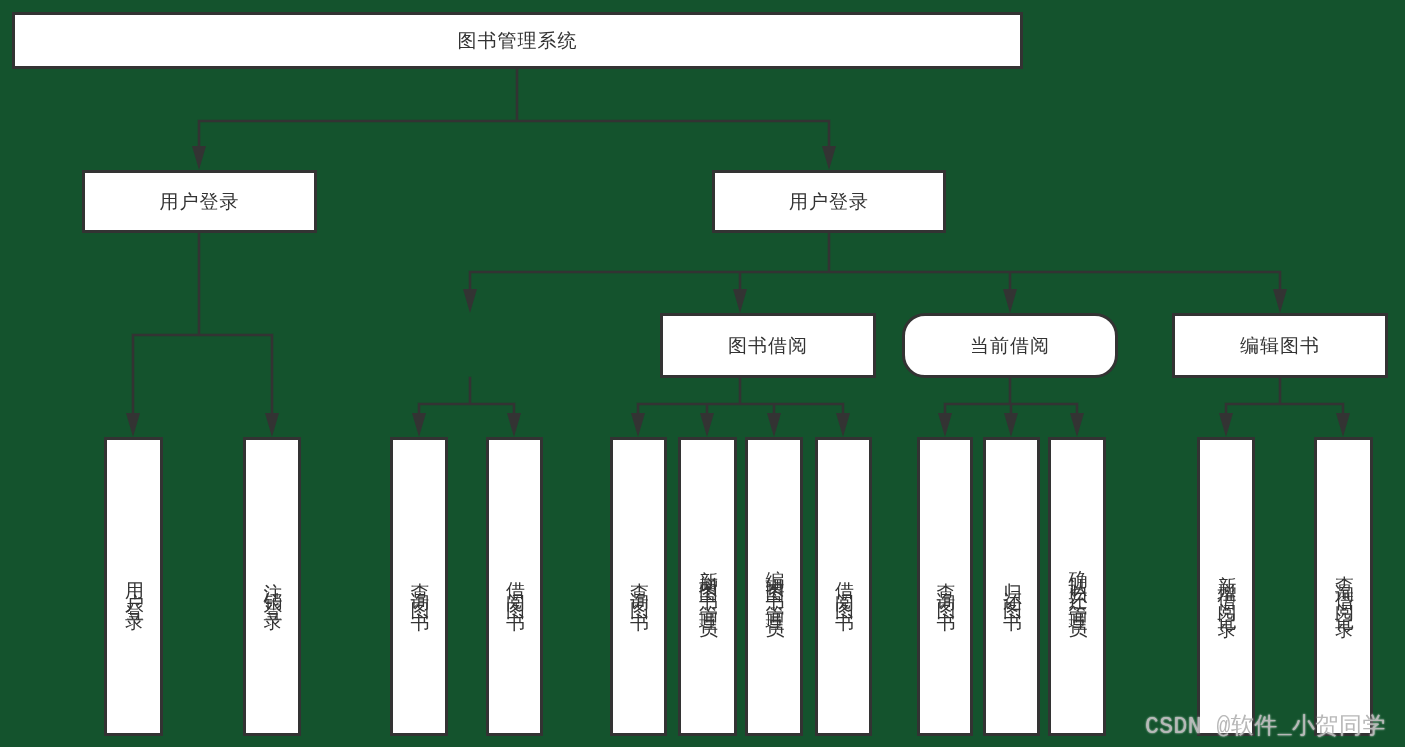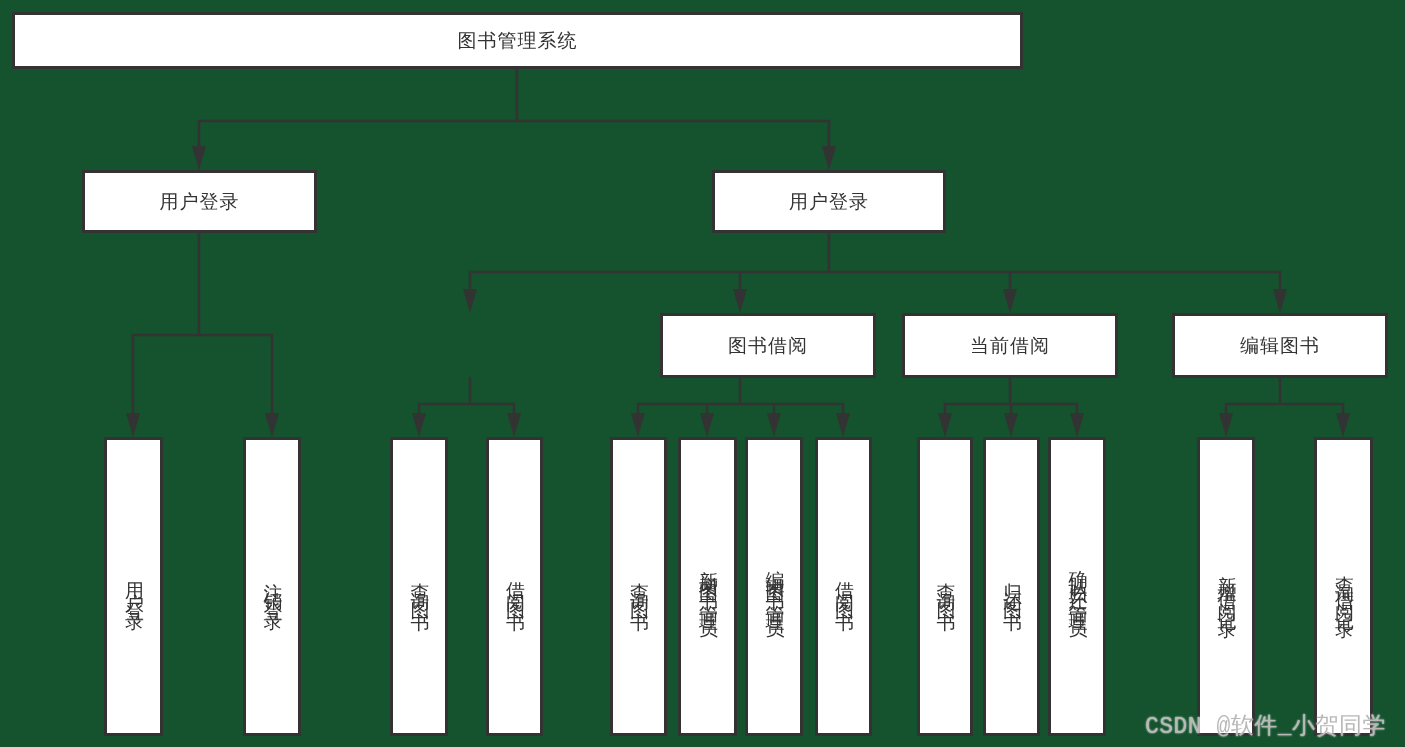--- a/index.html
+++ b/index.html
@@ -99,21 +99,21 @@
   <div class="node" style="left:82px;top:170px;width:235px;height:63px;">
     <span class="hlabel">用户登录</span>
   </div>
   <div class="node" style="left:712px;top:170px;width:234px;height:63px;">
     <span class="hlabel">用户登录</span>
   </div>
 
   <div class="node" style="left:632px;top:313px;width:216px;height:65px;margin-left:28px;">
     <span class="hlabel">图书借阅</span>
   </div>
-  <div class="node" style="left:902px;top:313px;width:216px;height:65px;">
+  <div class="node" style="left:902px;top:313px;width:216px;height:65px;border-radius:23px;">
     <span class="hlabel">当前借阅</span>
   </div>
   <div class="node" style="left:1172px;top:313px;width:216px;height:65px;">
     <span class="hlabel">编辑图书</span>
   </div>
 
   <div class="node" style="left:104px;top:437px;width:59px;height:299px;">
     <span class="vlabel">用户登录</span>
   </div>
   <div class="node" style="left:243px;top:437px;width:58px;height:299px;">

